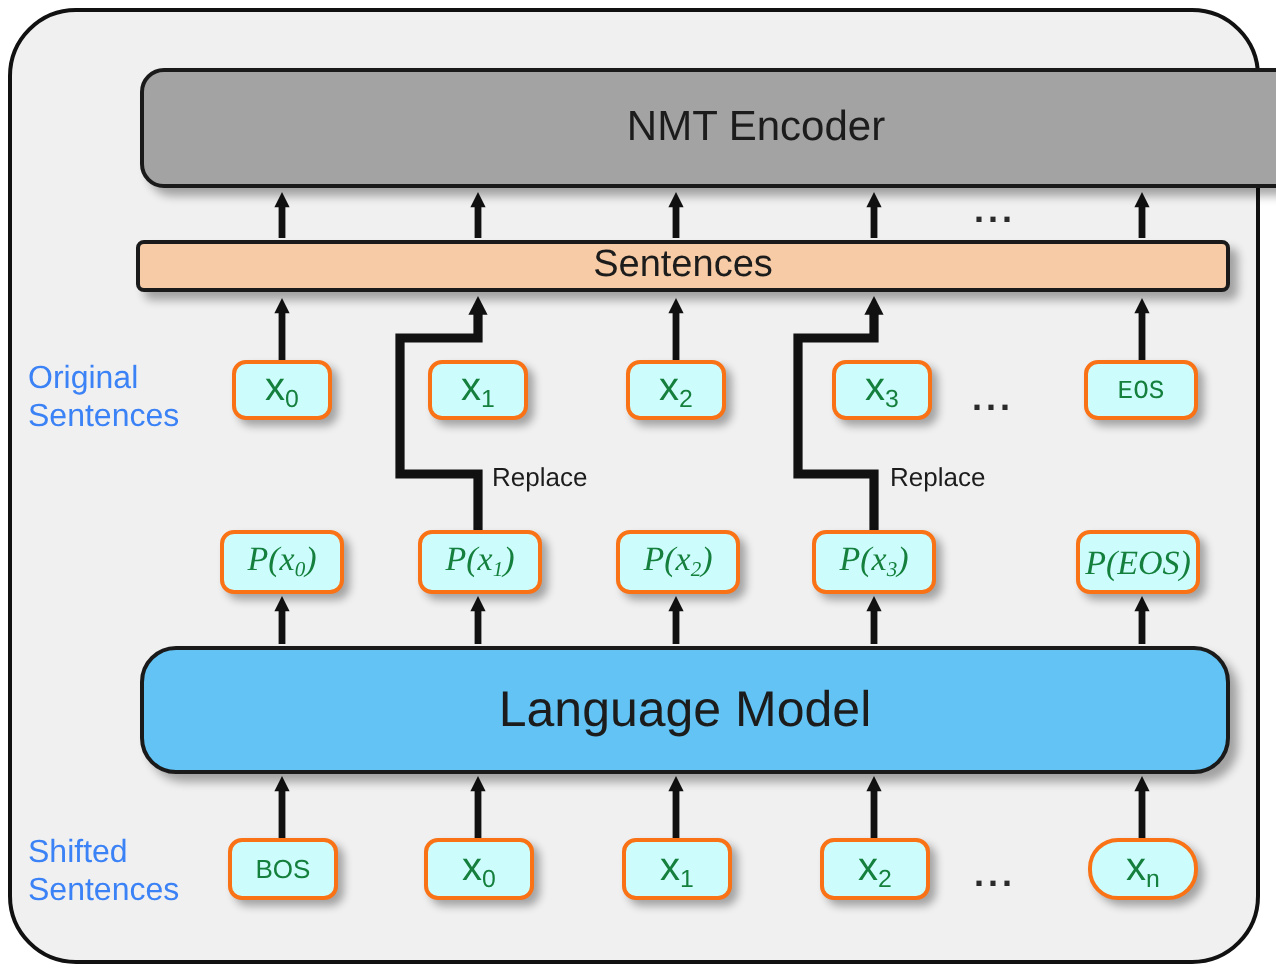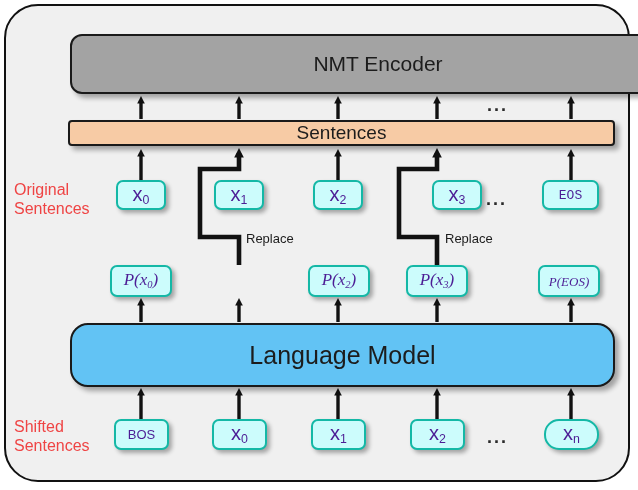--- a/index.html
+++ b/index.html
@@ -58,42 +58,42 @@
     background: #62c3f4;
     border-radius: 18px;
     font-size: 25px;
   }
 
   
   .tok {
     position: absolute;
     box-sizing: border-box;
     background: #ccfcfc;
-    border: 2px solid #14b8a6;
+    border: 2px solid #f97316;
     border-radius: 7px;
     box-shadow: 3px 3px 4px rgba(0,0,0,0.32);
     display: flex;
     align-items: center;
     justify-content: center;
-    color: #4c1d95;
+    color: #15803d;
     line-height: 1;
   }
   .tok .lbl { display: inline-block; white-space: nowrap; }
   .tok.serif { font-family: "Liberation Serif", serif; }
   .sz-x    { font-size: 20px; }
   .sz-word { font-size: 13px; }
   .sz-p    { font-size: 17px; font-style: italic; }
-  .sz-peos { font-size: 13px; font-style: italic; text-align: right; }
+  .sz-peos { font-size: 17px; font-style: italic; text-align: right; }
   sub { font-size: 0.62em; vertical-align: -0.28em; }
 
   
   .caption {
     position: absolute;
     font-size: 16px;
-    color: #ef4444;
+    color: #3b82f6;
     line-height: 1.2;
     text-align: left;
     white-space: pre-line;
   }
 
   
   .dots {
     position: absolute;
     font-size: 18px;
     letter-spacing: 2px;
@@ -188,34 +188,37 @@
 
   <div class="tok sz-x" style="left:116px; top:180px; width:50px; height:30px;">
     <span class="lbl">x<sub>0</sub></span>
   </div>
   <div class="tok sz-x" style="left:214px; top:180px; width:50px; height:30px;">
     <span class="lbl">x<sub>1</sub></span>
   </div>
   <div class="tok sz-x" style="left:313px; top:180px; width:50px; height:30px;">
     <span class="lbl">x<sub>2</sub></span>
   </div>
-  <div class="tok sz-x" style="left:432px; top:180px; width:50px; height:30px;text-align:center;">
+  <div class="tok sz-x" style="left:416px; top:180px; width:50px; height:30px;text-align:center;">
     <span class="lbl">x<sub>3</sub></span>
   </div>
   <div class="tok sz-word" style="left:542px; top:180px; width:57px; height:30px;font-family:Liberation Mono, monospace;">
     <span class="lbl">EOS</span>
   </div>
   <div class="dots" style="left:486px; top:190px;">...</div>
 
   <div class="replace-lbl" style="left:246px; top:231px;">Replace</div>
   <div class="replace-lbl" style="left:445px; top:231px;">Replace</div>
 
   <div class="tok serif sz-p" style="left:110px; top:265px; width:62px; height:32px;">
     <span class="lbl">P(x<sub>0</sub>)</span>
   </div>
+  <div class="tok serif sz-p" style="left:209px; top:265px; width:62px; height:32px;">
+    <span class="lbl">P(x<sub>1</sub>)</span>
+  </div>
   <div class="tok serif sz-p" style="left:308px; top:265px; width:62px; height:32px;">
     <span class="lbl">P(x<sub>2</sub>)</span>
   </div>
   <div class="tok serif sz-p" style="left:406px; top:265px; width:62px; height:32px;">
     <span class="lbl">P(x<sub>3</sub>)</span>
   </div>
   <div class="tok serif sz-peos" style="left:538px; top:265px; width:62px; height:32px;">
     <span class="lbl">P(EOS)</span>
   </div>
 

